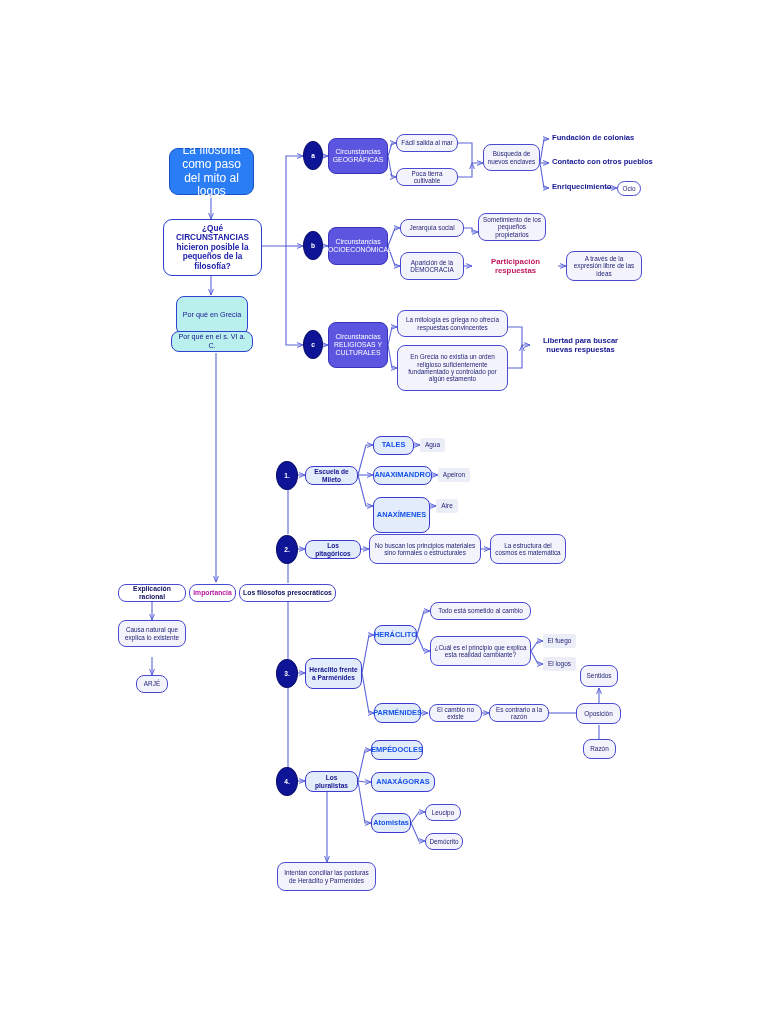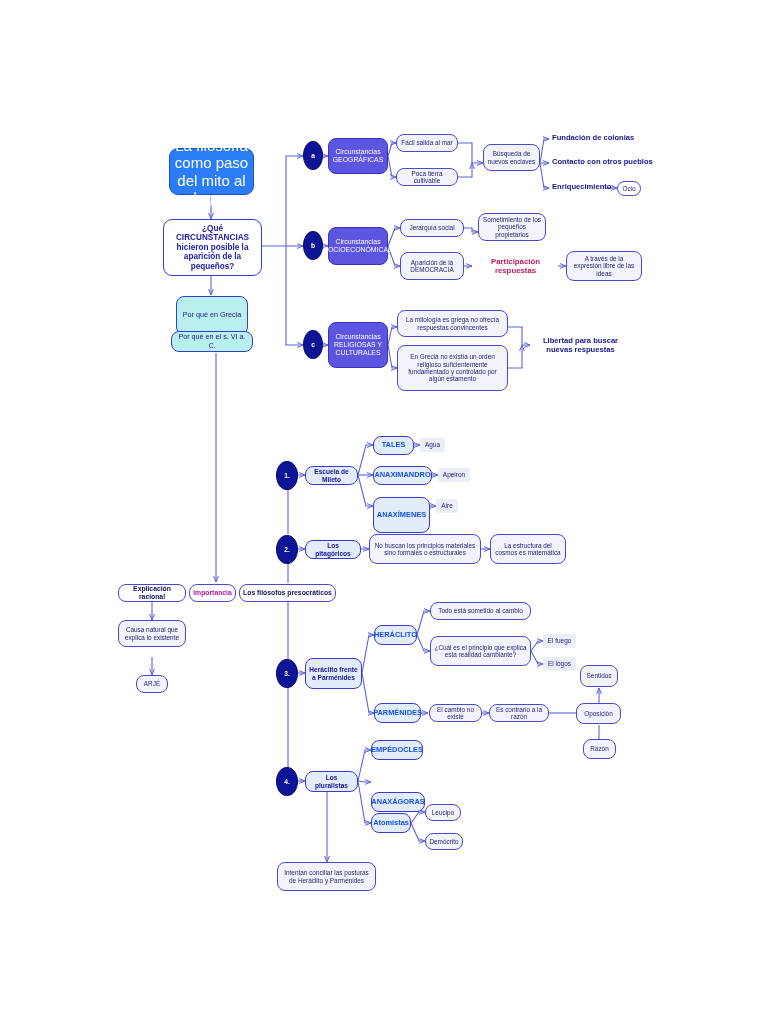--- a/index.html
+++ b/index.html
@@ -7,21 +7,21 @@
        font-family:"Liberation Sans","DejaVu Sans",sans-serif;}
   #canvas{position:absolute;left:0;top:0;width:768px;height:1024px;}
   svg#wires{position:absolute;left:0;top:0;width:768px;height:1024px;pointer-events:none;}
 
   .node{position:absolute;box-sizing:border-box;display:flex;align-items:center;
         justify-content:center;text-align:center;border-radius:7px;line-height:1.15;
         padding:2px 3px;}
 
   
   .n-title{background:#2b7df5;border:1.5px solid #1852c4;color:#ffffff;
-           font-size:15px;border-radius:9px;}
+           font-size:12px;border-radius:9px;}
   .n-question{background:#ffffff;border:1.6px solid #2f3fd0;color:#1a1aa8;
               font-weight:bold;font-size:8.2px;border-radius:9px;}
   .n-cyan{background:#b9f0ee;border:1.3px solid #2f3fd0;color:#15158f;
           font-size:7.2px;border-radius:8px;}
   .n-purple{background:#5b55e0;border:1.3px solid #3a32b8;color:#ffffff;
             font-size:6.9px;border-radius:8px;}
   .n-plain{background:#f3f4fb;border:1.2px solid #4a4ad0;color:#1c1c74;
            font-size:6.4px;border-radius:8px;}
   .n-white{background:#ffffff;border:1.2px solid #4a4ad0;color:#1c1c74;
            font-size:6.4px;border-radius:8px;}
@@ -147,21 +147,21 @@
     </g>
     <g stroke="#5a63d8" stroke-width="1.1" fill="none">
 
       <path d="M549,713 L576,713"></path>
       <path d="M599,725 L599,740"></path>
     </g>
   </svg>
 
   <div class="node n-title" style="left:169px;top:148px;width:85px;height:47px;">La filosofía como paso del mito al logos</div>
 
-  <div class="node n-question" style="left:163px;top:219px;width:99px;height:57px;">¿Qué CIRCUNSTANCIAS hicieron posible la aparición de la pequeños?</div>
+  <div class="node n-question" style="left:163px;top:219px;width:99px;height:57px;">¿Qué CIRCUNSTANCIAS hicieron posible la pequeños de la filosofía?</div>
 
   <div class="node n-cyan" style="left:176px;top:296px;width:72px;height:39px;">Por qué en Grecia</div>
 
   <div class="node n-cyan" style="left:171px;top:331px;width:82px;height:21px;">Por qué en el s. VI a. C.</div>
 
   <div class="node n-ellipse" style="left:303px;top:141px;width:20px;height:29px;">a</div>
   <div class="node n-ellipse" style="left:303px;top:231px;width:20px;height:29px;">b</div>
   <div class="node n-ellipse" style="left:303px;top:330px;width:20px;height:29px;">c</div>
 
   <div class="node n-purple" style="left:328px;top:138px;width:60px;height:36px;">Circunstancias GEOGRÁFICAS</div>
@@ -223,20 +223,20 @@
   <div class="node n-shade" style="left:543px;top:657px;width:33px;height:14px;">El logos</div>
 
   <div class="node n-lightblue" style="left:374px;top:703px;width:47px;height:20px;">PARMÉNIDES</div>
   <div class="node n-plain" style="left:429px;top:704px;width:53px;height:18px;">El cambio no existe</div>
   <div class="node n-plain" style="left:489px;top:704px;width:60px;height:18px;">Es contrario a la razón</div>
   <div class="node n-plain" style="left:576px;top:703px;width:45px;height:21px;">Oposición</div>
   <div class="node n-plain" style="left:580px;top:665px;width:38px;height:22px;">Sentidos</div>
   <div class="node n-plain" style="left:583px;top:739px;width:33px;height:20px;">Razón</div>
 
   <div class="node n-lightblue" style="left:371px;top:740px;width:52px;height:20px;">EMPÉDOCLES</div>
-  <div class="node n-lightblue" style="left:371px;top:772px;width:54px;height:20px;margin-top:20px;">ANAXÁGORAS</div>
+  <div class="node n-lightblue" style="left:371px;top:772px;width:64px;height:20px;">ANAXÁGORAS</div>
   <div class="node n-lightblue" style="left:371px;top:813px;width:40px;height:20px;">Atomistas</div>
   <div class="node n-plain" style="left:425px;top:804px;width:36px;height:17px;">Leucipo</div>
   <div class="node n-plain" style="left:425px;top:833px;width:38px;height:17px;">Demócrito</div>
 
   <div class="node n-plain" style="left:277px;top:862px;width:99px;height:29px;">Intentan conciliar las posturas de Heráclito y Parménides</div>
 
 </div>
 
 </body></html>

